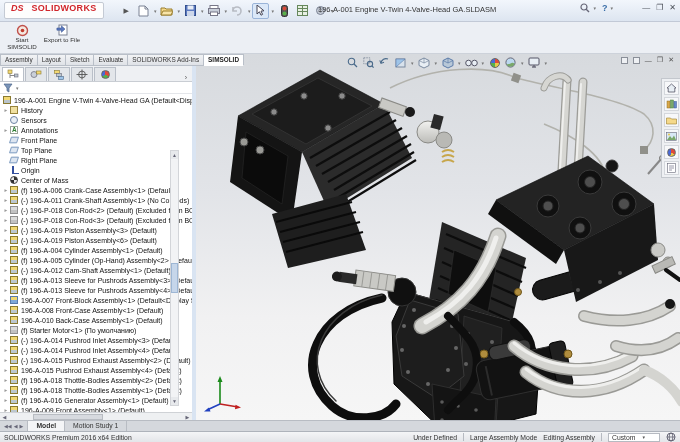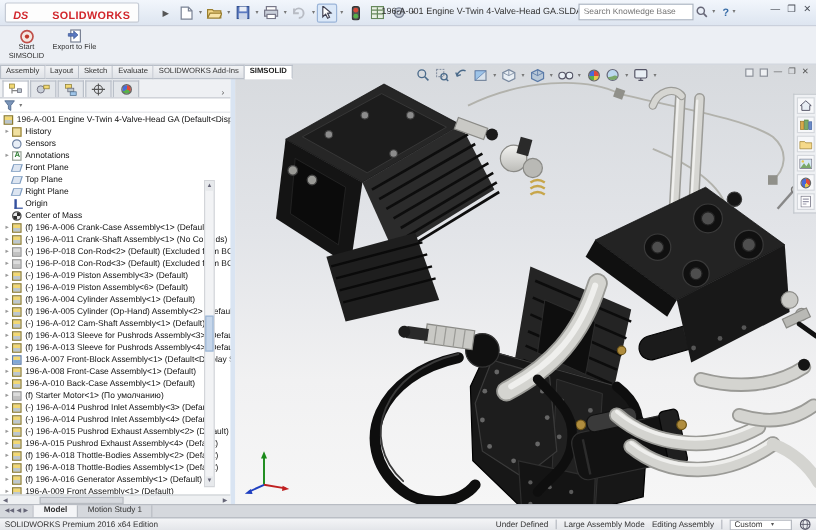--- a/index.html
+++ b/index.html
@@ -4,21 +4,21 @@
 <style>
   html,body{margin:0;padding:0;background:#9aa0a8;}
   *{box-sizing:border-box;}
   .app{position:relative;width:680px;height:442px;background:#eef1f6;overflow:hidden;
        font-family:"Liberation Sans","DejaVu Sans",sans-serif;color:#222;}
 
   
   .titlebar{position:absolute;top:0;left:0;right:0;height:22px;
     background:linear-gradient(180deg,#f2f6fc,#dde5f0);border-bottom:1px solid #c2c9d6;
     display:flex;align-items:center;padding:0 4px;}
-  .logo-box{display:flex;align-items:flex-end;gap:20px;background:#fdfdfd;border:1px solid #c4cad4;
+  .logo-box{display:flex;align-items:flex-start;gap:8px;background:#fdfdfd;border:1px solid #c4cad4;
     border-radius:2px;height:17px;padding:0 6px;margin-right:18px;}
   .logo-ds{color:#d1262c;font-weight:bold;font-style:italic;font-size:9px;}
   .logo-name{color:#d1262c;font-weight:bold;font-size:9px;letter-spacing:.3px;}
   .tb-flyout{font-size:7px;color:#555;margin:0 6px 0 2px;}
   .tb-icons{display:flex;align-items:center;gap:1px;}
   .tb-btn{width:17px;height:16px;display:flex;align-items:center;justify-content:center;border-radius:2px;}
   .tb-btn.sel{border:1px solid #9ab4d8;background:#dbe8f8;}
   .caret{font-size:5px;color:#777;margin:0 1px;}
   .win-title{position:absolute;left:318px;top:5px;font-size:7.5px;color:#333;white-space:nowrap;}
   .search-wrap{position:absolute;right:66px;top:3px;display:flex;align-items:center;gap:2px;}
@@ -183,21 +183,20 @@
       <span class="tb-btn">
         <svg width="11" height="11">
             <circle cx="5.5" cy="5.5" r="4" fill="#c9cfd8" stroke="#7a8294"></circle>
             <circle cx="5.5" cy="5.5" r="1.6" fill="#eef1f6" stroke="#7a8294"></circle>
           </svg>
       </span>
         <span class="caret">▾</span>
     </div>
     <span class="win-title">196-A-001 Engine V-Twin 4-Valve-Head GA.SLDASM</span>
     <div class="search-wrap">
-      <input class="search-box" placeholder="Search Knowledge Base" style="">
       <svg width="10" height="10">
           <circle cx="4" cy="4" r="3" fill="none" stroke="#667" stroke-width="1.2"></circle>
           <line x1="6.2" y1="6.2" x2="9" y2="9" stroke="#667" stroke-width="1.4"></line>
         </svg>
       <span class="caret">▾</span>
       <span class="help-q">?</span>
       <span class="caret">▾</span>
     </div>
     <div class="win-ctrl">
       <span class="wc">—</span>

